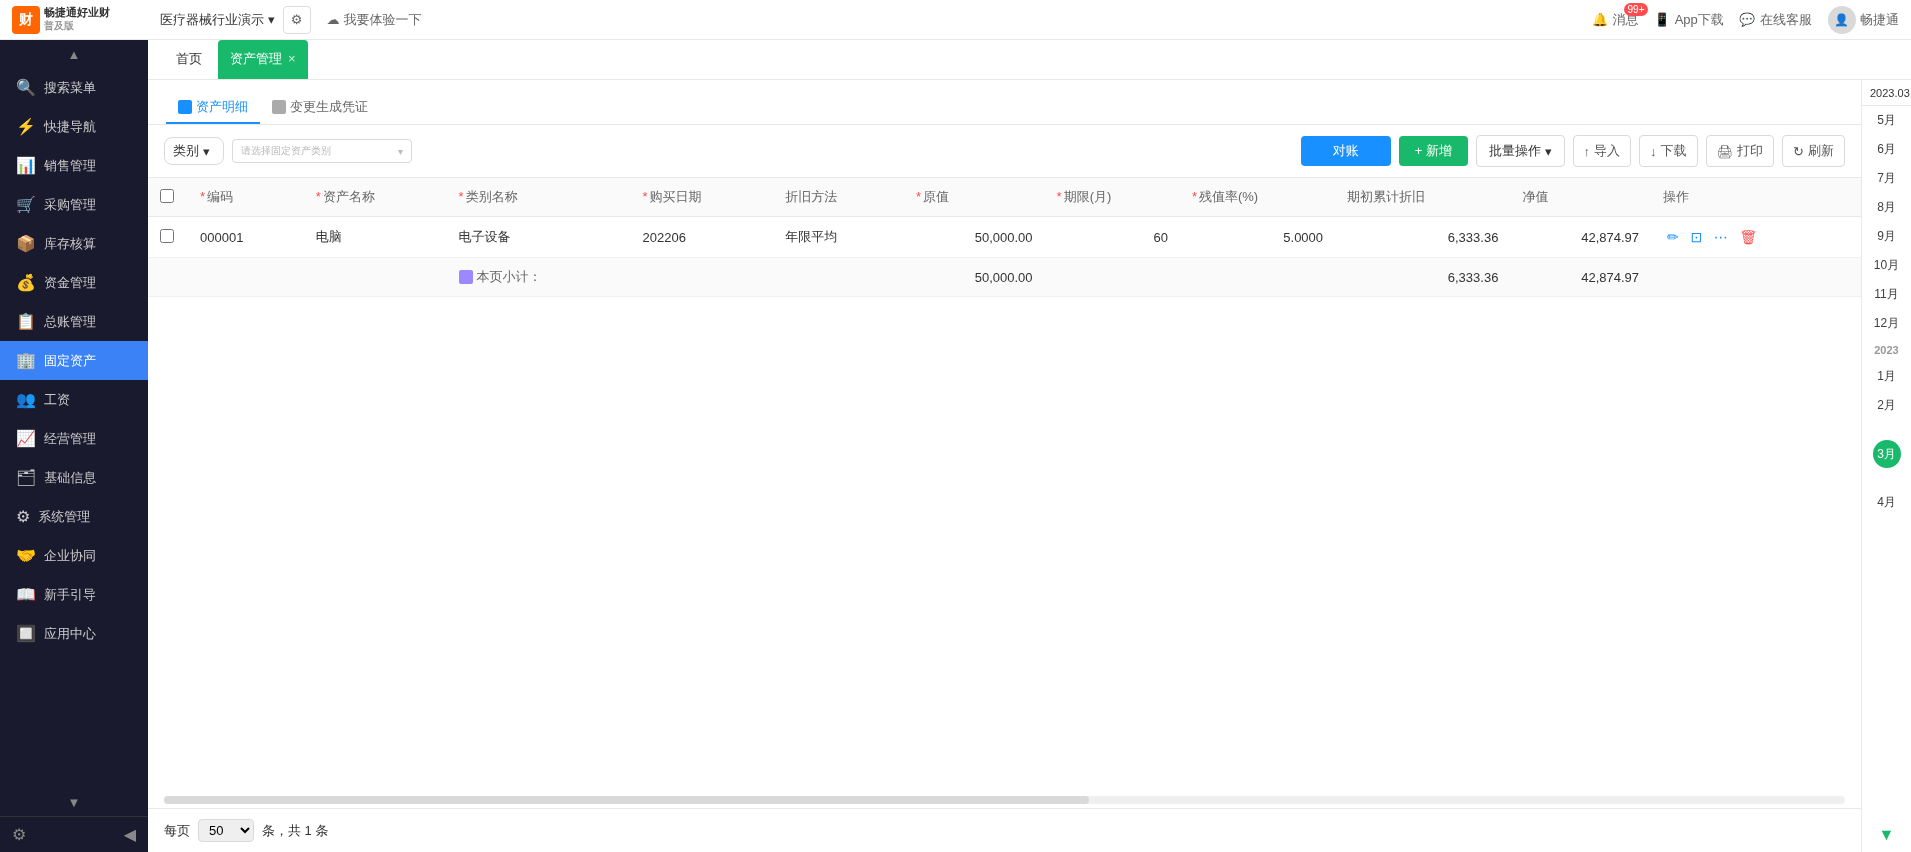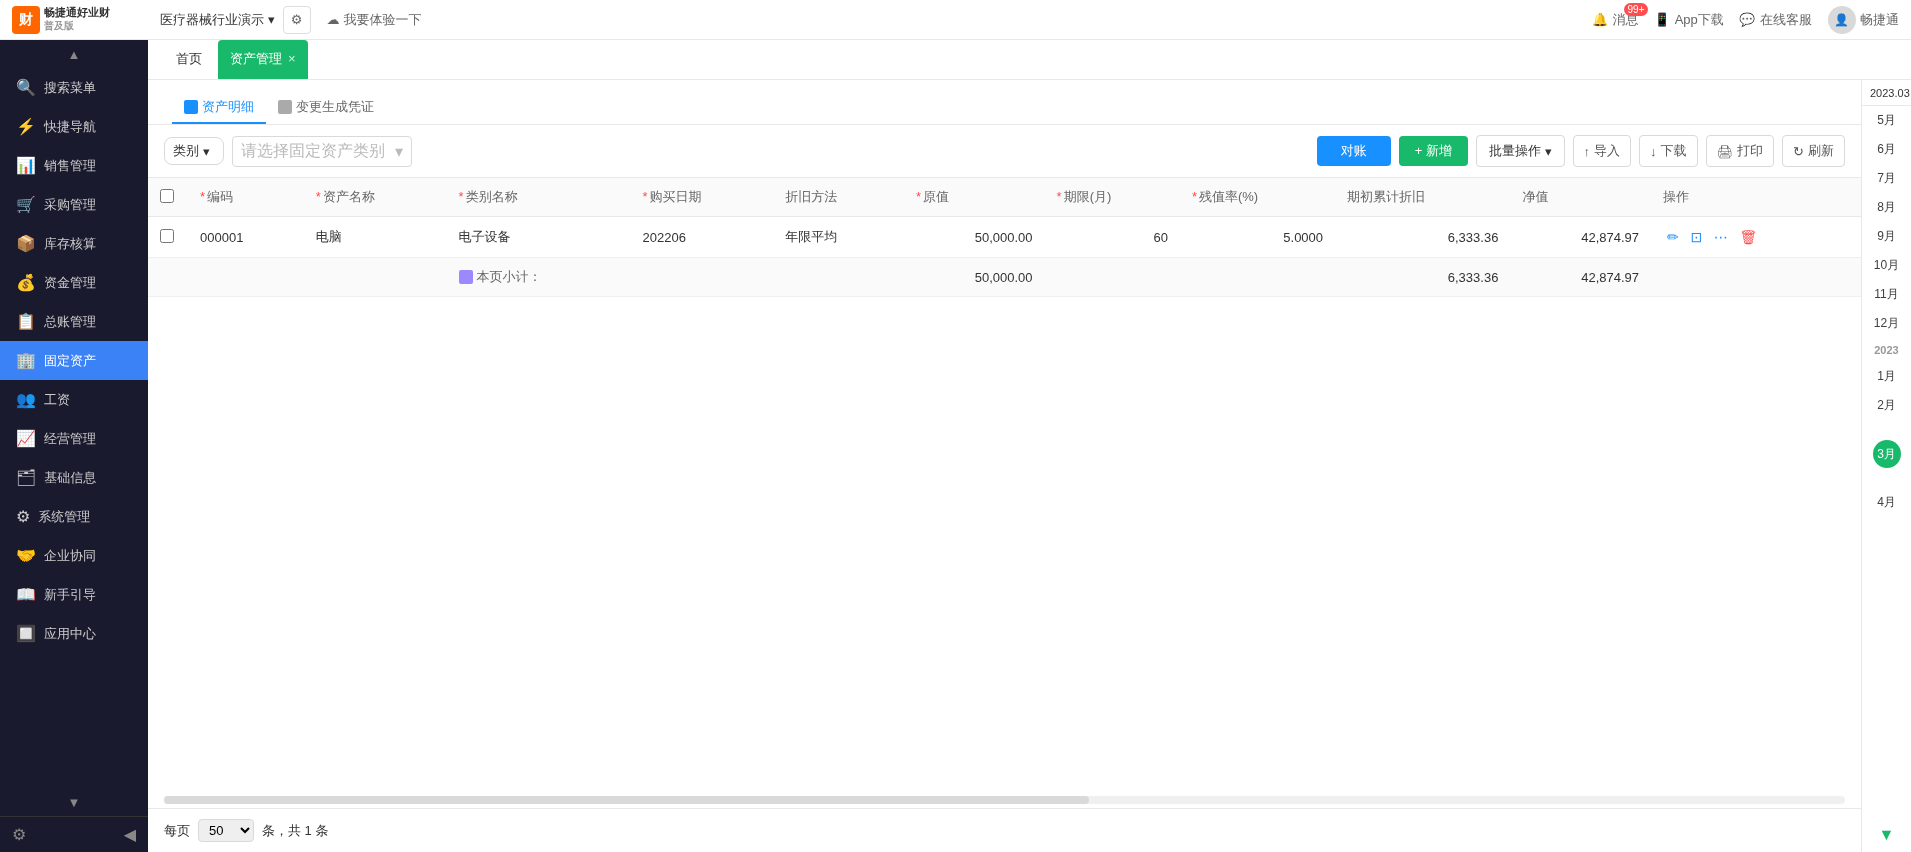--- a/index.html
+++ b/index.html
@@ -108,21 +108,21 @@
     }
     .tab-close { cursor: pointer; color: rgba(255,255,255,0.8); margin-left: 2px; }
 
     
     .page-content { flex: 1; background: #f5f5f5; display: flex; overflow: hidden; }
     .main-panel { flex: 1; background: #fff; overflow: hidden; display: flex; flex-direction: column; }
 
     
     .inner-tabs {
       display: flex; align-items: center; gap: 0;
-      padding: 12px 24px 0; border-bottom: 1px solid #e8e8e8;
+      padding: 12px 18px 0; border-bottom: 1px solid #e8e8e8;
       background: #fff; flex-shrink: 0;
     }
     .inner-tab {
       display: flex; align-items: center; gap: 4px;
       padding: 6px 12px; font-size: 13px; cursor: pointer;
       color: #666; border-bottom: 2px solid transparent;
     }
     .inner-tab.active { color: #1890ff; border-bottom: 2px solid #1890ff; }
     .inner-tab .tab-icon {
       width: 14px; height: 14px; background: #1890ff;
@@ -144,26 +144,26 @@
     .filter-select {
       display: flex; align-items: center; gap: 4px;
       border: 1px solid #d9d9d9; border-radius: 8px;
       padding: 4px 8px; cursor: pointer; color: #333; background: #fff;
       font-size: 13px; min-width: 60px;
     }
     .filter-select2 {
       display: flex; align-items: center; gap: 4px;
       border: 1px solid #d9d9d9; border-radius: 4px;
       padding: 4px 8px; cursor: pointer; color: #bbb; background: #fff;
-      font-size: 16px; min-width: 180px;
+      font-size: 10px; min-width: 180px;
     }
 
     .btn-primary {
       background: #1890ff; color: #fff; border: none;
-      border-radius: 4px; padding: 6px 24px; font-size: 13px;
+      border-radius: 4px; padding: 6px 32px; font-size: 13px;
       cursor: pointer; display: flex; align-items: flex-start; gap: 4px; font-family: Liberation Serif, serif;
     }
     .btn-green {
       background: #18b96a; color: #fff; border: none;
       border-radius: 4px; padding: 6px 16px; font-size: 13px;
       cursor: pointer; display: flex; align-items: center; gap: 4px;
     }
     .btn-batch {
       background: #fff; color: #333; border: 1px solid #d9d9d9;
       border-radius: 4px; padding: 6px 12px; font-size: 13px;

